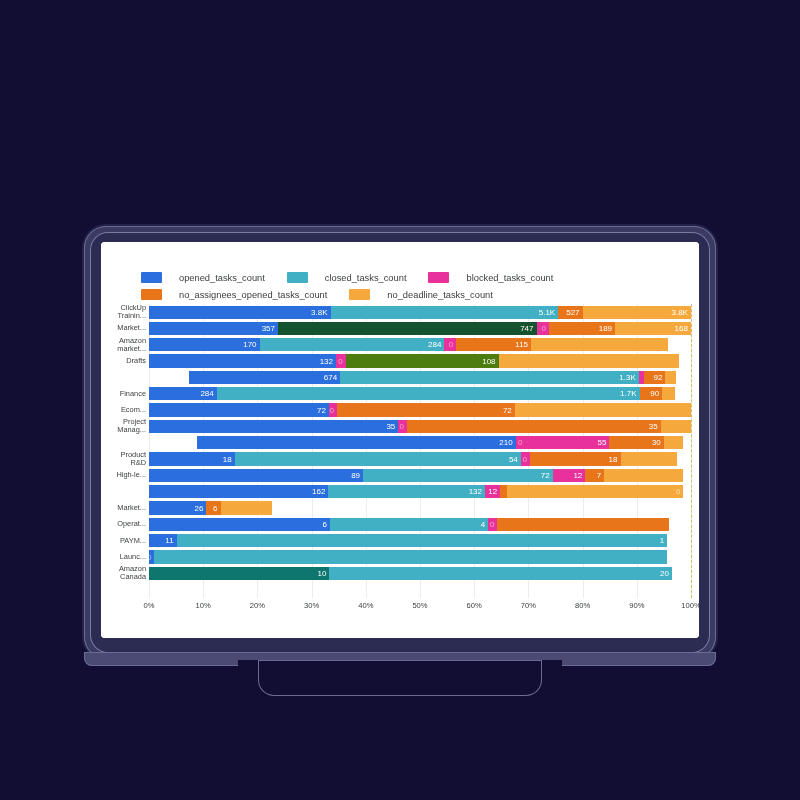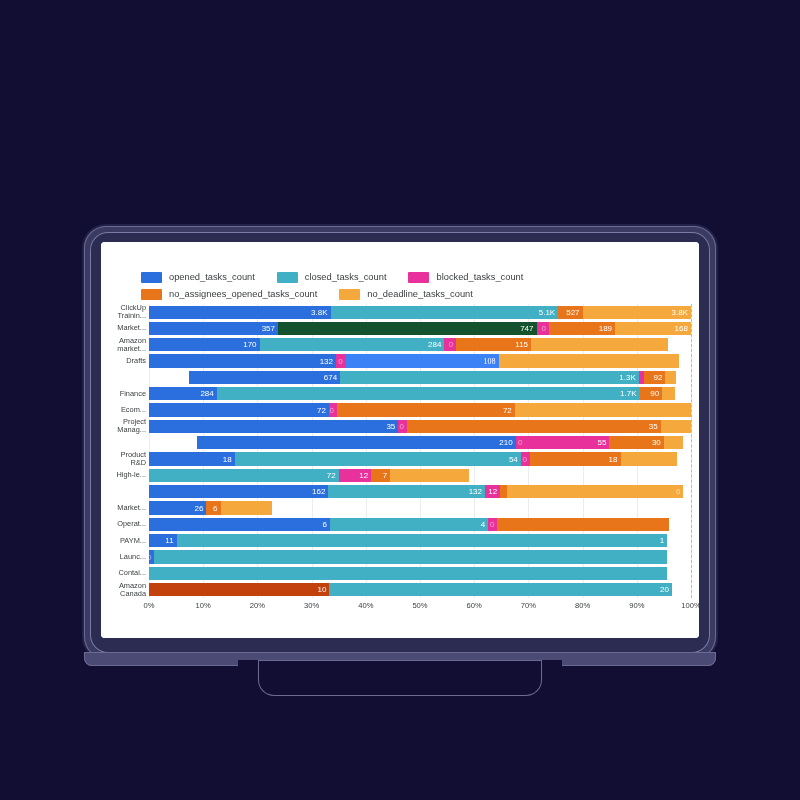--- a/index.html
+++ b/index.html
@@ -42,21 +42,21 @@
     background:#120d32;
   }
 
   
   .chart-wrap{position:absolute;left:0;top:0;width:598px;height:396px;background:#fff;}
 
   .legend{
     position:absolute;left:40px;top:30px;width:540px;
     display:flex;flex-wrap:wrap;gap:6px 22px;
   }
-  .legend-item{display:flex;align-items:flex-start;gap:7px;}
+  .legend-item{display:flex;align-items:center;gap:17px;}
   .legend-swatch{width:21px;height:11px;border-radius:1px;flex:none;}
   .legend-label{font-size:9.3px;color:#3c4043;white-space:nowrap;}
 
   .plot{
     position:absolute;left:7px;top:62px;right:8px;bottom:22px;
   }
   .rows{position:absolute;left:41px;top:0;right:0;bottom:18px;}
   .row{
     position:relative;width:100%;
     display:flex;align-items:center;
@@ -167,21 +167,21 @@
                 <div class="seg dim" style="width: 2.2%; background: rgb(232, 49, 154);">0</div>
                 <div class="seg" style="width: 13.8%; background: rgb(232, 117, 26);">115</div>
                 <div class="seg" style="width: 25.2%; background: rgb(245, 169, 60);"></div>
               </div>
             </div>
             <div class="row" style="height: 5.55556%;">
               <div class="ylabel">Drafts</div>
               <div class="bar" style="height: calc(100% - 3px);">
                 <div class="seg" style="width: 34.5%; background: rgb(43, 111, 223);">132</div>
                 <div class="seg dim" style="width: 1.8%; background: rgb(232, 49, 154);">0</div>
-                <div class="seg" style="width: 28.2%; background: #3b82f6; font-family: Liberation Serif, serif;">108</div>
+                <div class="seg" style="width: 28.2%; background: #4d7c0f;">108</div>
                 <div class="seg" style="width: 33.2%; background: rgb(245, 169, 60);"></div>
               </div>
             </div>
             <div class="row" style="height: 5.55556%;">
               <div class="ylabel"></div>
               <div class="bar" style="height: calc(100% - 3px); padding-left: 40px;">
                 <div class="seg" style="width: 30.1%; background: rgb(43, 111, 223);">674</div>
                 <div class="seg" style="width: 59.5%; background: rgb(66, 176, 196);">1.3K</div>
                 <div class="seg" style="width: 1%; background: rgb(232, 49, 154);"></div>
                 <div class="seg" style="width: 4.3%; background: rgb(232, 117, 26);">92</div>
@@ -233,20 +233,21 @@
                 <div class="seg" style="width: 15.8%; background: rgb(43, 111, 223);">18</div>
                 <div class="seg" style="width: 52.8%; background: rgb(66, 176, 196);">54</div>
                 <div class="seg dim" style="width: 1.7%; background: rgb(232, 49, 154);">0</div>
                 <div class="seg" style="width: 16.7%; background: rgb(232, 117, 26);">18</div>
                 <div class="seg" style="width: 10.5%; background: rgb(245, 169, 60);"></div>
               </div>
             </div>
             <div class="row" style="height: 5.55556%;">
               <div class="ylabel">High-le...</div>
               <div class="bar" style="height: calc(100% - 3px);">
+                <div class="seg" style="width: 39.5%; background: rgb(43, 111, 223);">89</div>
                 <div class="seg" style="width: 35%; background: rgb(66, 176, 196);">72</div>
                 <div class="seg" style="width: 6%; background: rgb(232, 49, 154);">12</div>
                 <div class="seg" style="width: 3.5%; background: rgb(232, 117, 26);">7</div>
                 <div class="seg" style="width: 14.5%; background: rgb(245, 169, 60);"></div>
               </div>
             </div>
             <div class="row" style="height: 5.55556%;">
               <div class="ylabel"></div>
               <div class="bar" style="height: calc(100% - 3px);">
                 <div class="seg" style="width: 33.1%; background: rgb(43, 111, 223);">162</div>
@@ -281,30 +282,24 @@
               </div>
             </div>
             <div class="row" style="height: 5.55556%;">
               <div class="ylabel">Launc...</div>
               <div class="bar" style="height: calc(100% - 3px);">
                 <div class="seg dim" style="width: 1%; background: rgb(43, 111, 223);">0</div>
                 <div class="seg" style="width: 94.6%; background: rgb(66, 176, 196);"></div>
               </div>
             </div>
             <div class="row" style="height: 5.55556%;">
-              <div class="ylabel">Contai...</div>
-              <div class="bar" style="height: calc(100% - 3px);">
-                <div class="seg" style="width: 95.5%; background: rgb(66, 176, 196);"></div>
-              </div>
-            </div>
-            <div class="row" style="height: 5.55556%;">
               <div class="ylabel">Amazon
 Canada</div>
               <div class="bar" style="height: calc(100% - 3px);">
-                <div class="seg" style="width: 33.3%; background: #c2410c;">10</div>
+                <div class="seg" style="width: 33.3%; background: #0f766e;">10</div>
                 <div class="seg" style="width: 63.2%; background: rgb(66, 176, 196);">20</div>
               </div>
             </div>
           </div>
         <div class="xaxis" id="xaxis">
             <div class="xtick" style="left: 0%;">0%</div>
             <div class="xtick" style="left: 10%;">10%</div>
             <div class="xtick" style="left: 20%;">20%</div>
             <div class="xtick" style="left: 30%;">30%</div>
             <div class="xtick" style="left: 40%;">40%</div>

